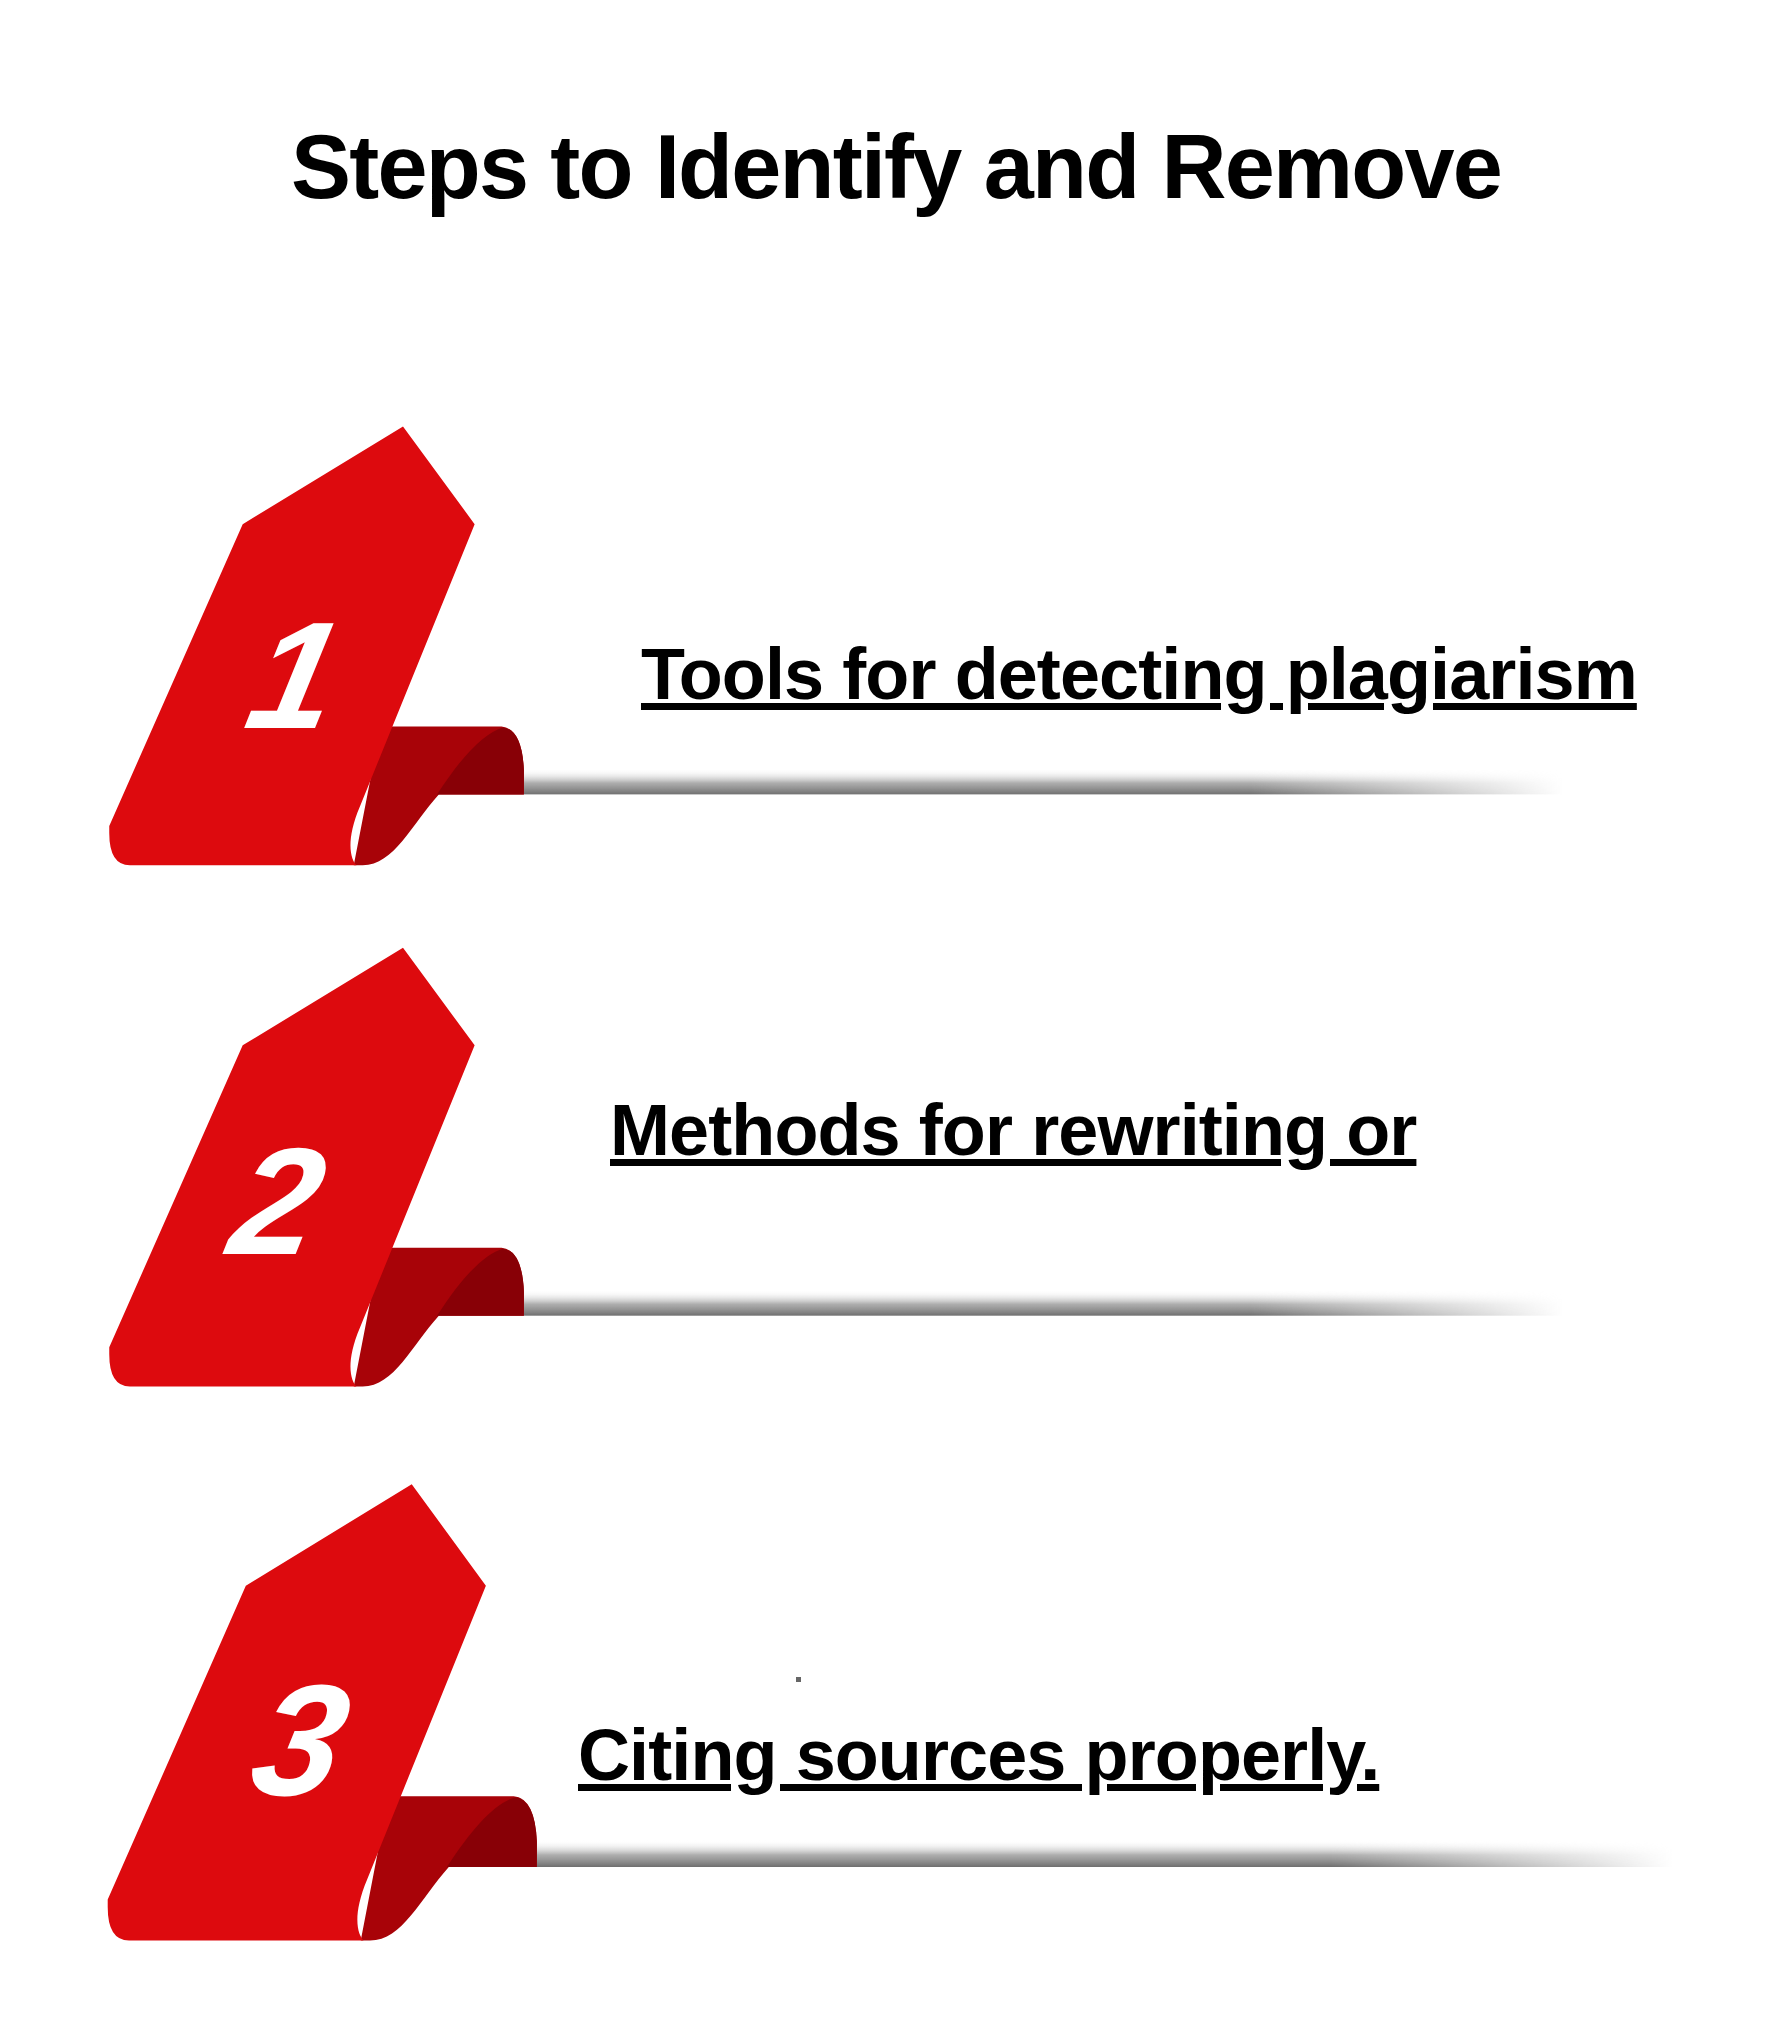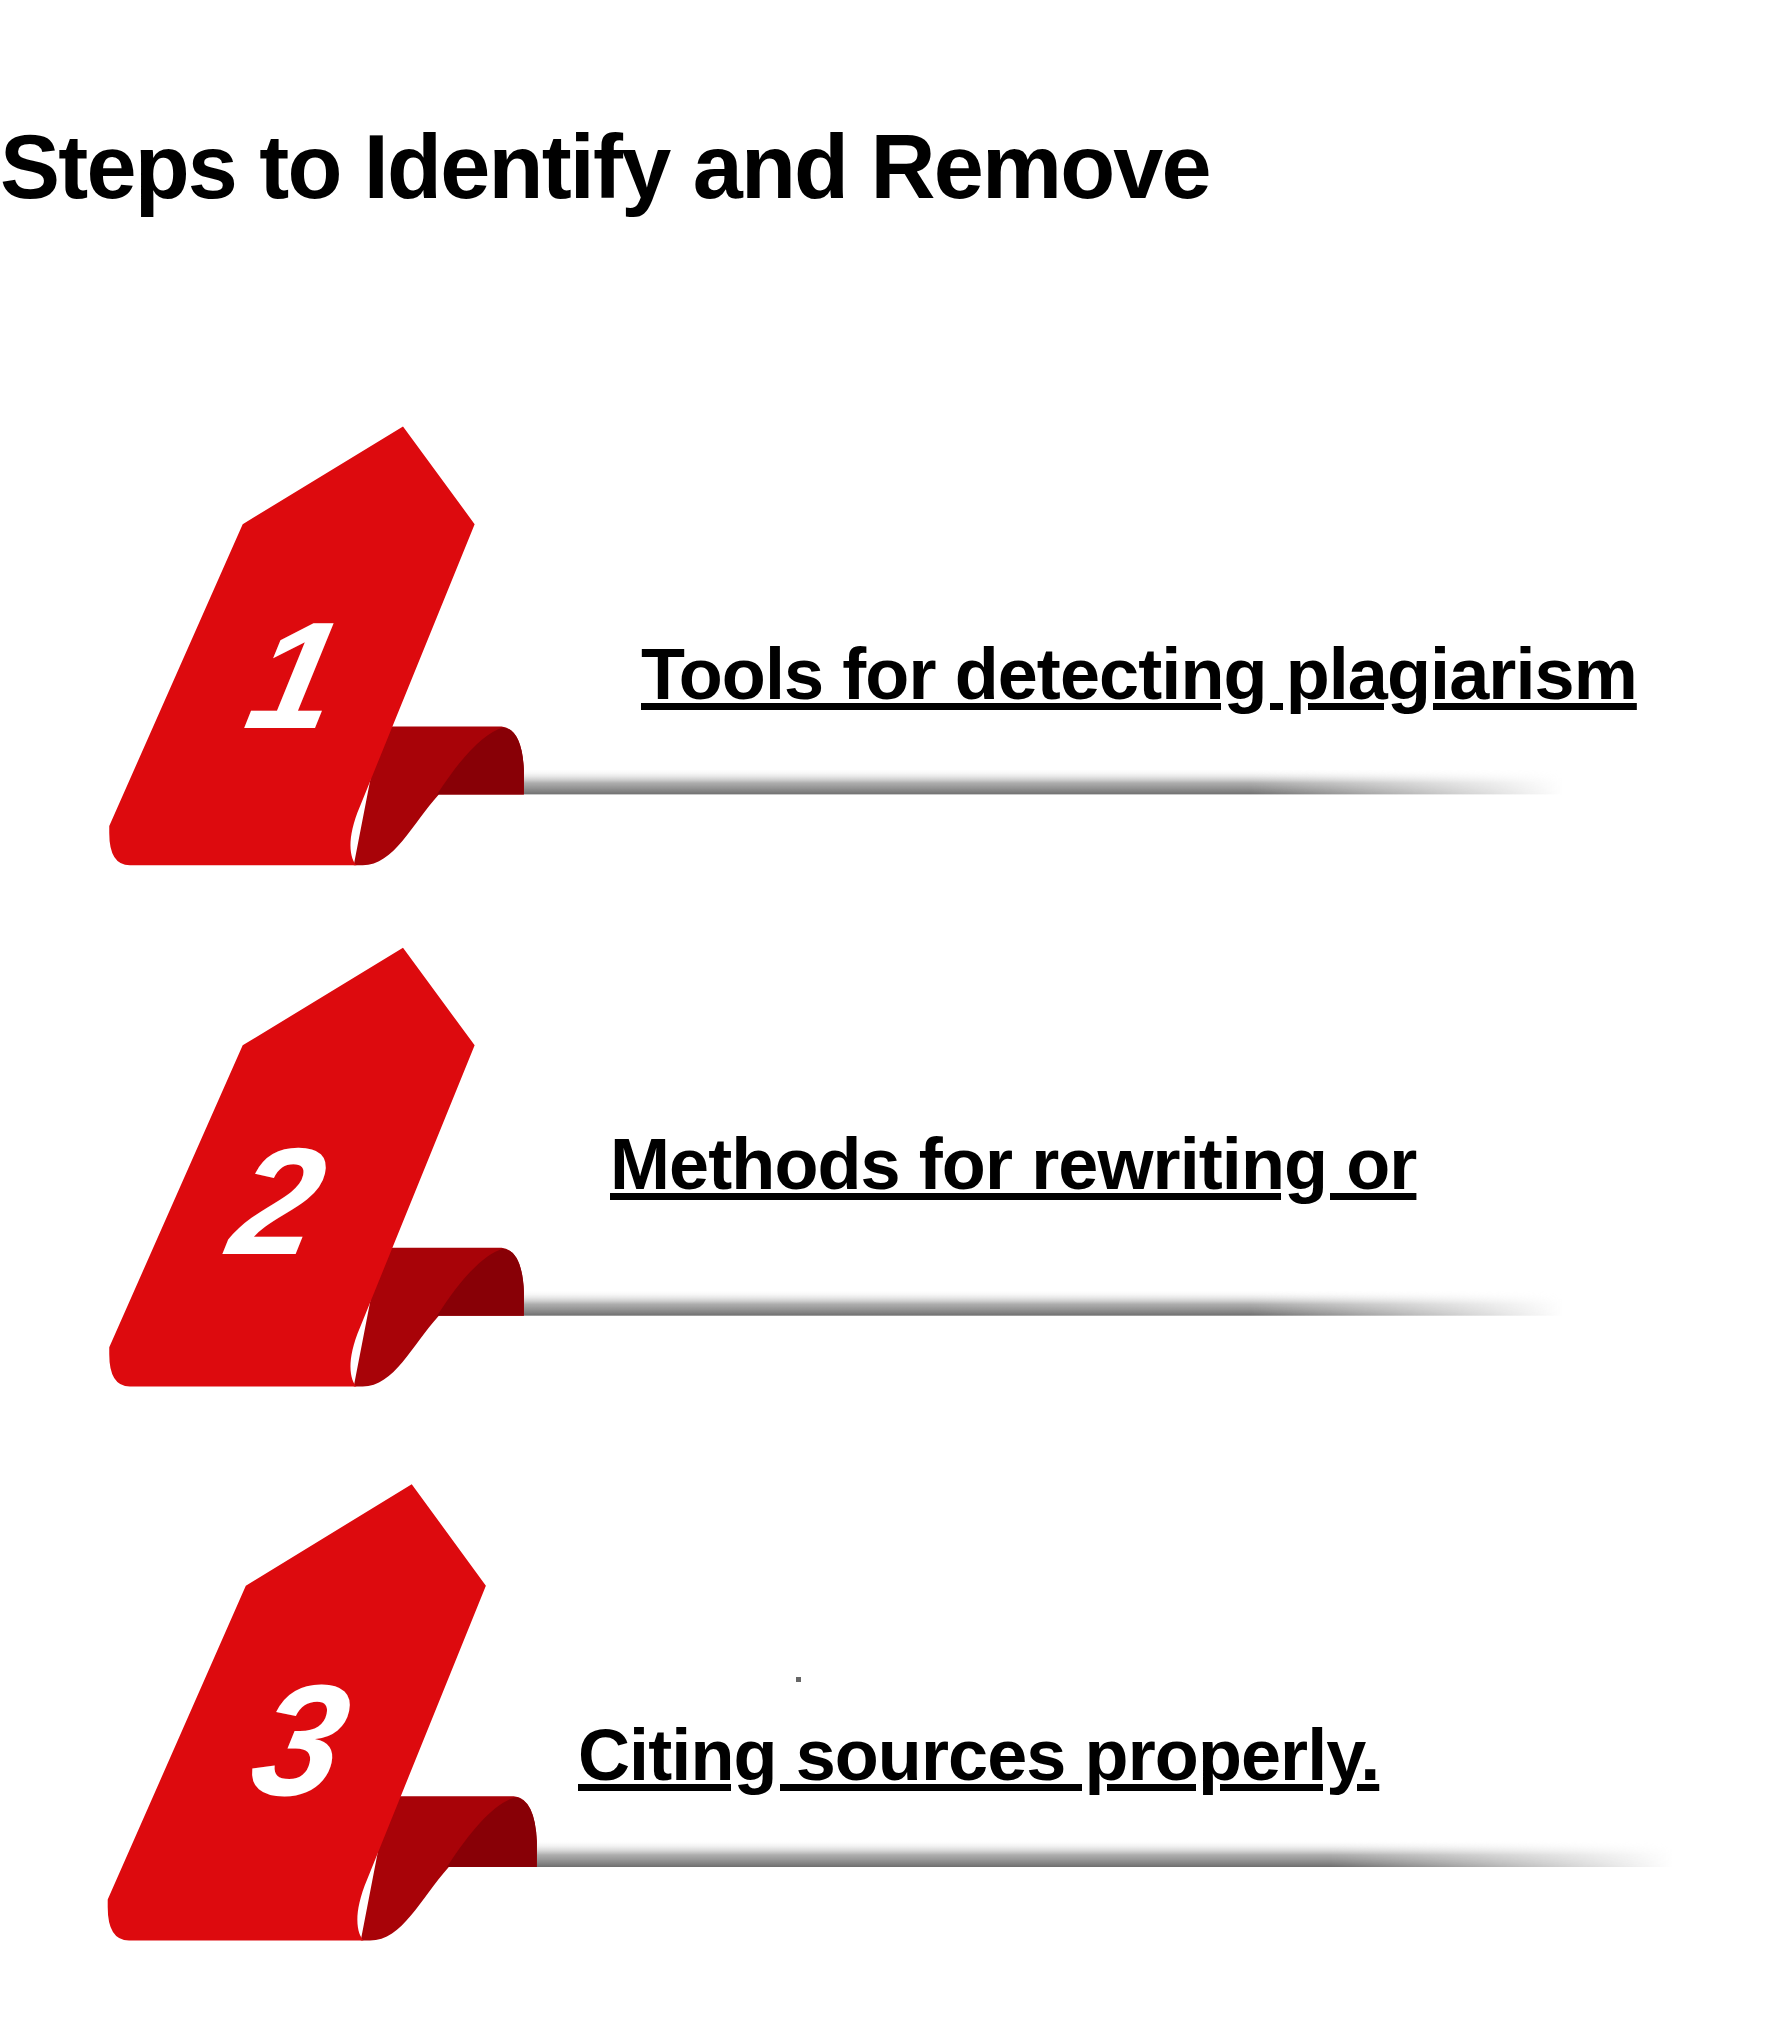--- a/index.html
+++ b/index.html
@@ -1,31 +1,31 @@
 <!DOCTYPE html>
 <html style="font-size:14.3px"><head>
 <meta charset="utf-8">
 <style>
   html, body { margin: 0; padding: 0; background: #ffffff; }
   body { width: 1792px; height: 2037px; position: relative; overflow: hidden;
          font-family: "Liberation Sans", "DejaVu Sans", sans-serif; color: #000; }
   .title {
-    position: absolute; left: 0; top: 109px; width: 1792px; 
+    position: absolute; left: 0; top: 109px; width: 1792px; text-align: center;
     font-family: "Liberation Sans", sans-serif; font-weight: 700; font-size: 90px;
     line-height: 117px; letter-spacing: -1.8px; margin: 0;
   }
   .title span { display: block; }
   .art { position: absolute; left: 0; top: 0; width: 1792px; height: 2037px; }
   .step-text {
     position: absolute; font-family: "Liberation Sans", sans-serif; font-weight: 700;
     font-size: 72px; line-height: 69px; letter-spacing: -0.9px; white-space: nowrap; margin: 0;
   }
   .step-text span { display: block; text-decoration: underline; }
   #t1 { left: 641px; top: 640px; }
-  #t2 { left: 610px; top: 1130px; }
+  #t2 { left: 610px; top: 1096px; }
   #t3 { left: 578px; top: 1721px; }
   .num { font-family: "Liberation Sans", sans-serif; font-weight: 700; font-style: italic; }
   .speck { position: absolute; left: 796px; top: 1677px; width: 5.4px; height: 5.4px; background: #666; }
 </style>
 </head>
 <body>
 
 <h1 class="title">
   <span>Steps to Identify and Remove</span>
 </h1>

